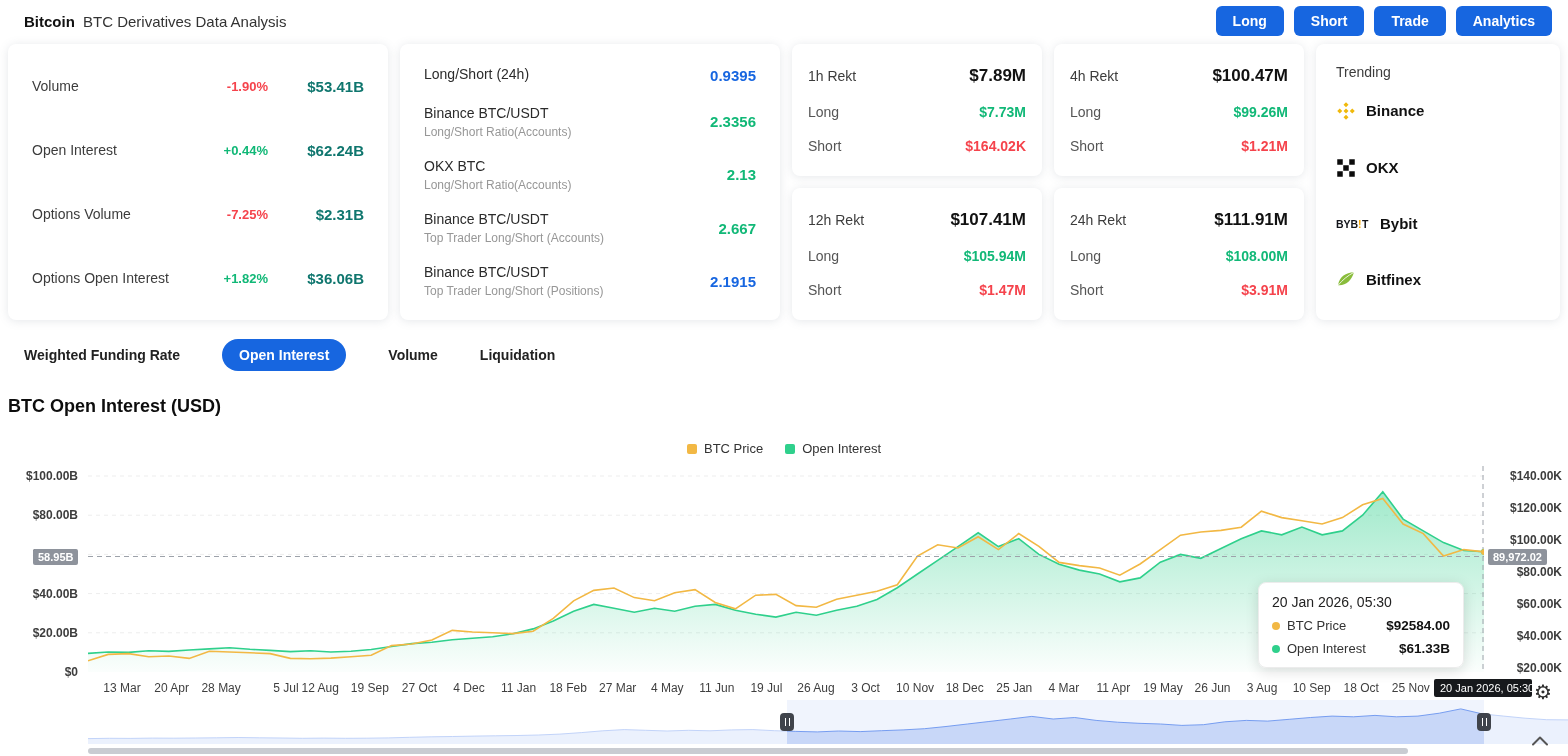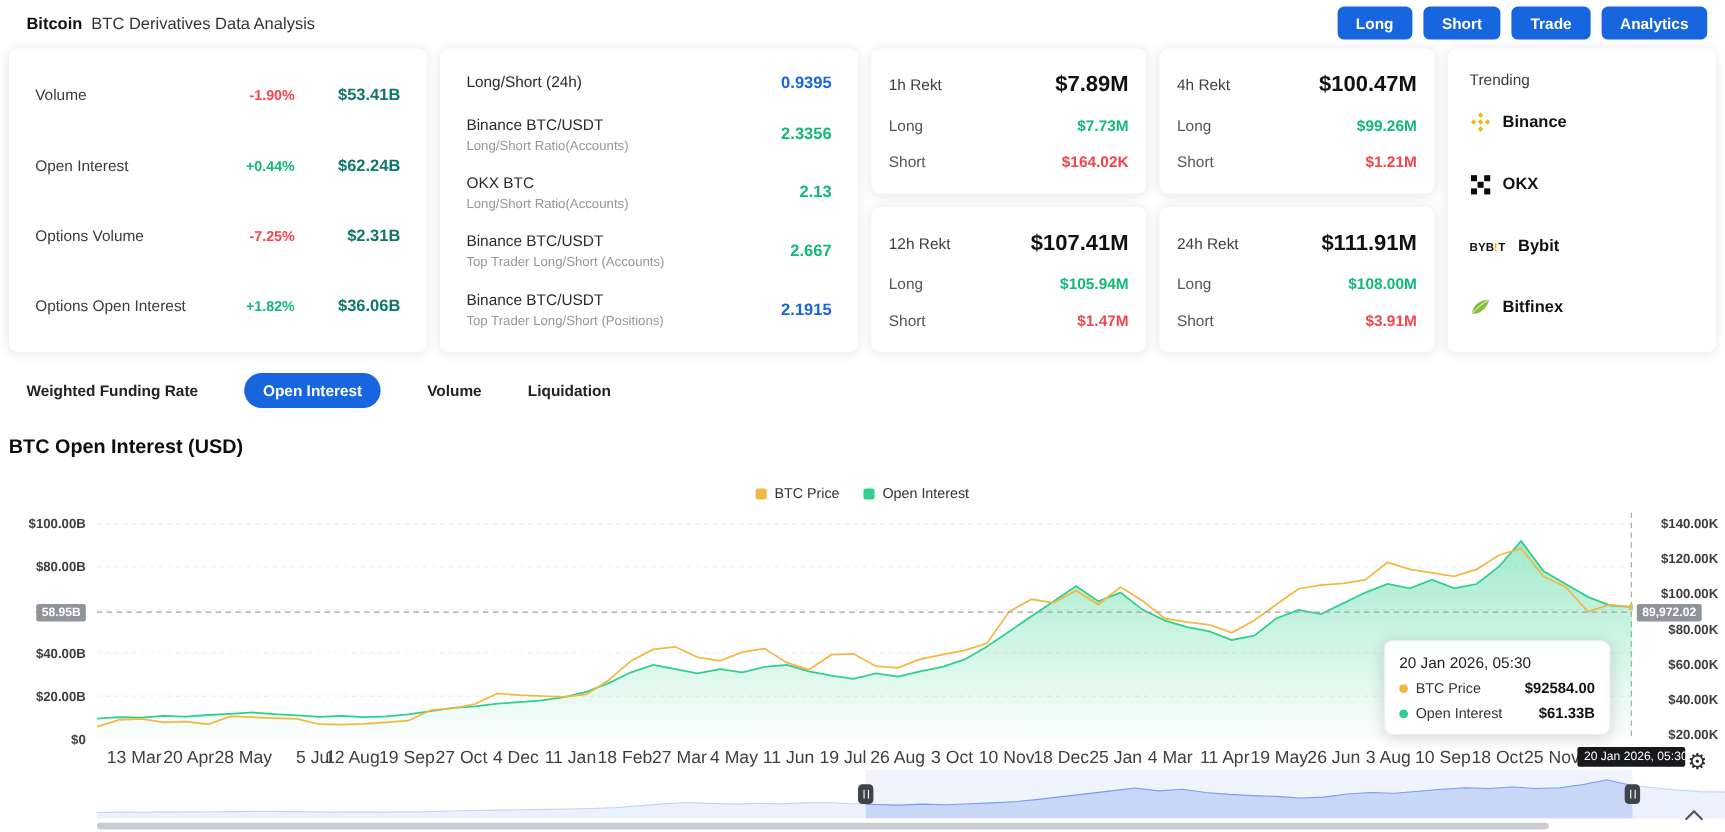--- a/index.html
+++ b/index.html
@@ -33,21 +33,21 @@
   .ratio-row { display:flex; align-items:center; justify-content:space-between; }
   .r-main { font-size:14px; color:#2b2b2b; font-weight:500; }
   .r-sub { font-size:12px; color:#979797; margin-top:4px; }
   .ratio-val { font-size:15px; font-weight:700; }
   .ratio-val.blue { color:var(--blue); } .ratio-val.green { color:var(--green); }
 
   .rekt-grid { width:512px; display:grid; grid-template-columns:1fr 1fr; grid-template-rows:1fr 1fr; gap:12px; }
   .rekt-card { padding:13px 16px; display:flex; flex-direction:column; justify-content:space-around; }
   .rekt-head, .rekt-row { display:flex; justify-content:space-between; align-items:center; font-size:14px; }
   .rekt-head .rk-label { color:#3c3c3c; }
-  .rk-total { font-size:20px; font-weight:700; color:#111; }
+  .rk-total { font-size:17px; font-weight:700; color:#111; }
   .rekt-row .rk-side { color:#555; }
   .rk-long { font-weight:700; color:var(--green); } .rk-short { font-weight:700; color:var(--red); }
 
   .trending-card { flex:1; padding:12px 20px; display:flex; flex-direction:column; }
   .trend-title { font-size:14px; color:#3c3c3c; margin:8px 0 2px; }
   .trend-rows { flex:1; display:flex; flex-direction:column; justify-content:space-around; }
   .trend-row { display:flex; align-items:center; gap:10px; cursor:pointer; }
   .t-icon { display:flex; align-items:center; }
   .t-name { font-size:15px; font-weight:700; color:#111; }
 
@@ -67,21 +67,21 @@
     font-size:12px; font-weight:600; color:#3d3d3d; }
   .y-axis.left  { left:0; width:78px; top:470px; height:208px; text-align:right; }
   .y-axis.right { left:1490px; width:72px; top:470px; height:204px; text-align:right; }
   .ytick { height:12px; line-height:12px; }
 
   #main-chart { position:absolute; left:88px; top:466px; }
   #main-chart .grid { stroke:#ededed; stroke-dasharray:4 4; stroke-width:1; }
   #main-chart .cross { stroke:#9da2aa; stroke-dasharray:5 4; stroke-width:1; }
 
   #x-labels { position:absolute; left:88px; top:681px; width:1396px; height:16px; }
-  .x-tick { position:absolute; transform:translateX(-50%); font-size:16px; color:#3f3f3f; white-space:nowrap; }
+  .x-tick { position:absolute; transform:translateX(-50%); font-size:12px; color:#3f3f3f; white-space:nowrap; }
 
   .axis-badge { position:absolute; background:#8e939c; color:#fff; font-size:11px; font-weight:600;
     padding:2px 5px; border-radius:2px; z-index:3; }
   .left-badge { left:33px; top:549px; }
   .right-badge { left:1488px; top:549px; }
   .x-end-badge { position:absolute; left:1434px; top:679px; background:#17191c; color:#fff;
     font-size:11px; padding:3px 6px; border-radius:2px; white-space:nowrap; max-width:98px; overflow:hidden; z-index:3; }
 
   .watermark { position:absolute; left:1336px; top:636px; font-size:24px; color:#dadde2;
     letter-spacing:1px; z-index:1; }

